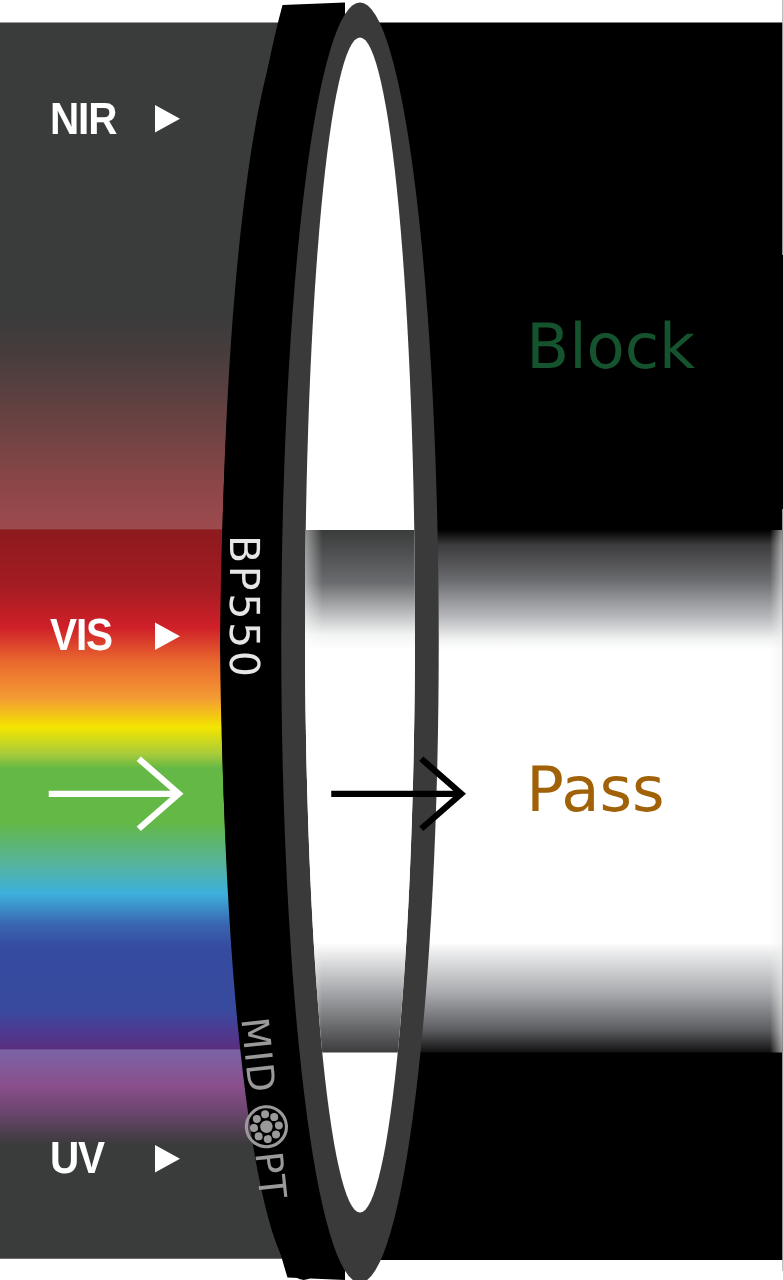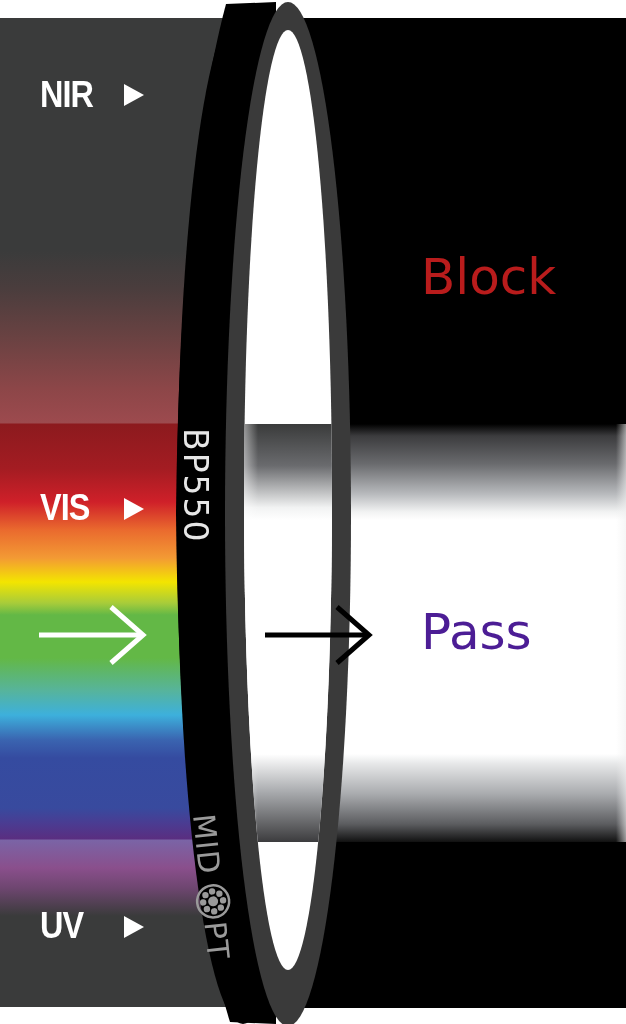--- a/index.html
+++ b/index.html
@@ -131,16 +131,16 @@
 
   <div class="label" style="left:40px; top:74px;">NIR</div>
   <div class="tri" style="left:124px; top:84px;"></div>
 
   <div class="label" style="left:40px; top:487px;">VIS</div>
   <div class="tri" style="left:124px; top:498px;"></div>
 
   <div class="label" style="left:40px; top:905px;">UV</div>
   <div class="tri" style="left:124px; top:916px;"></div>
 
-  <div class="big-text" style="left:421px; top:248px; color:#b91c1c;">Block</div>
-  <div class="big-text" style="left:421px; top:603px; color:#4c1d95;">Pass</div>
+  <div class="big-text" style="left:421px; top:248px; color:#14532d;">Block</div>
+  <div class="big-text" style="left:421px; top:603px; color:#a16207;">Pass</div>
 
 </div>
 
 </body></html>

